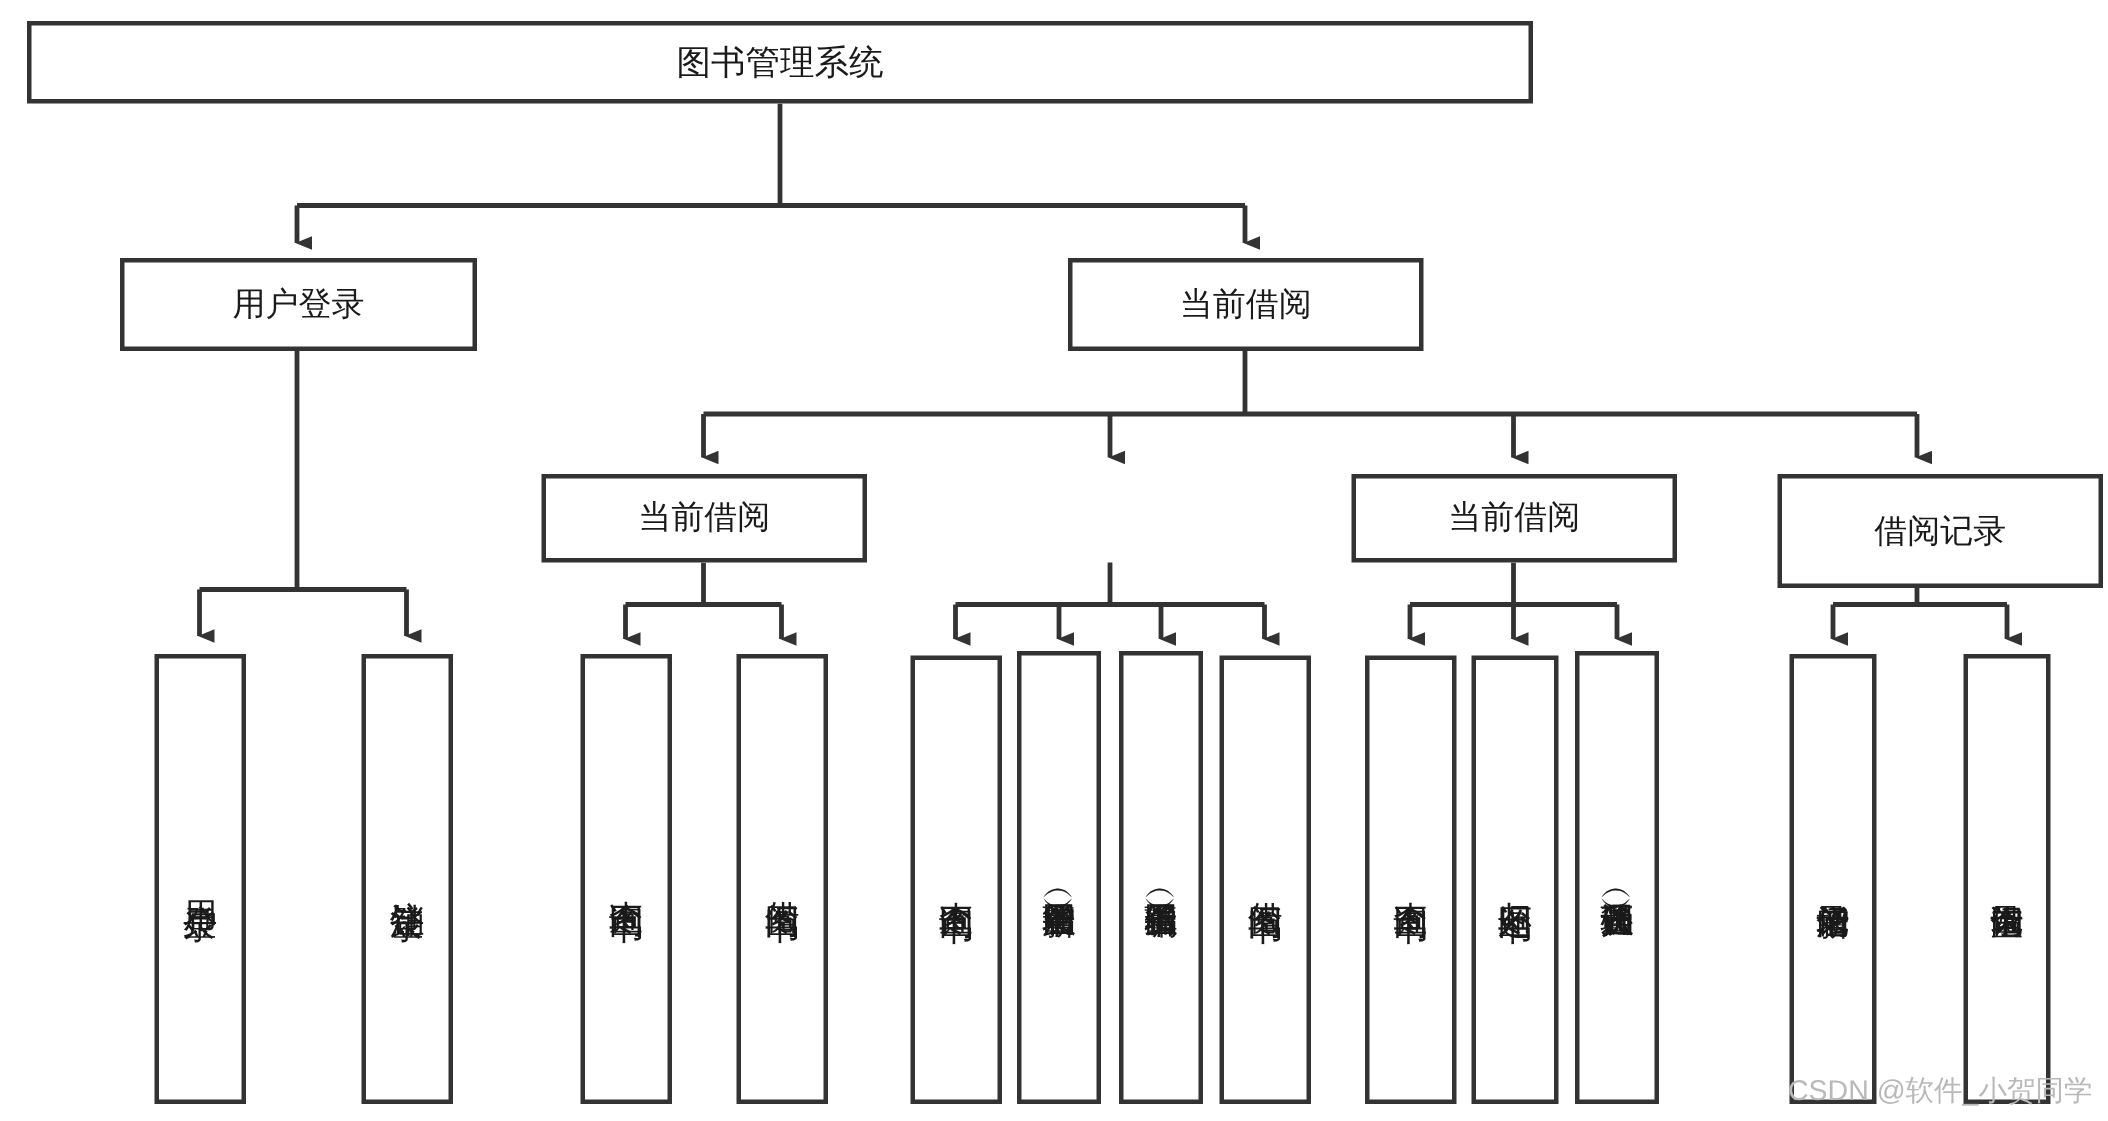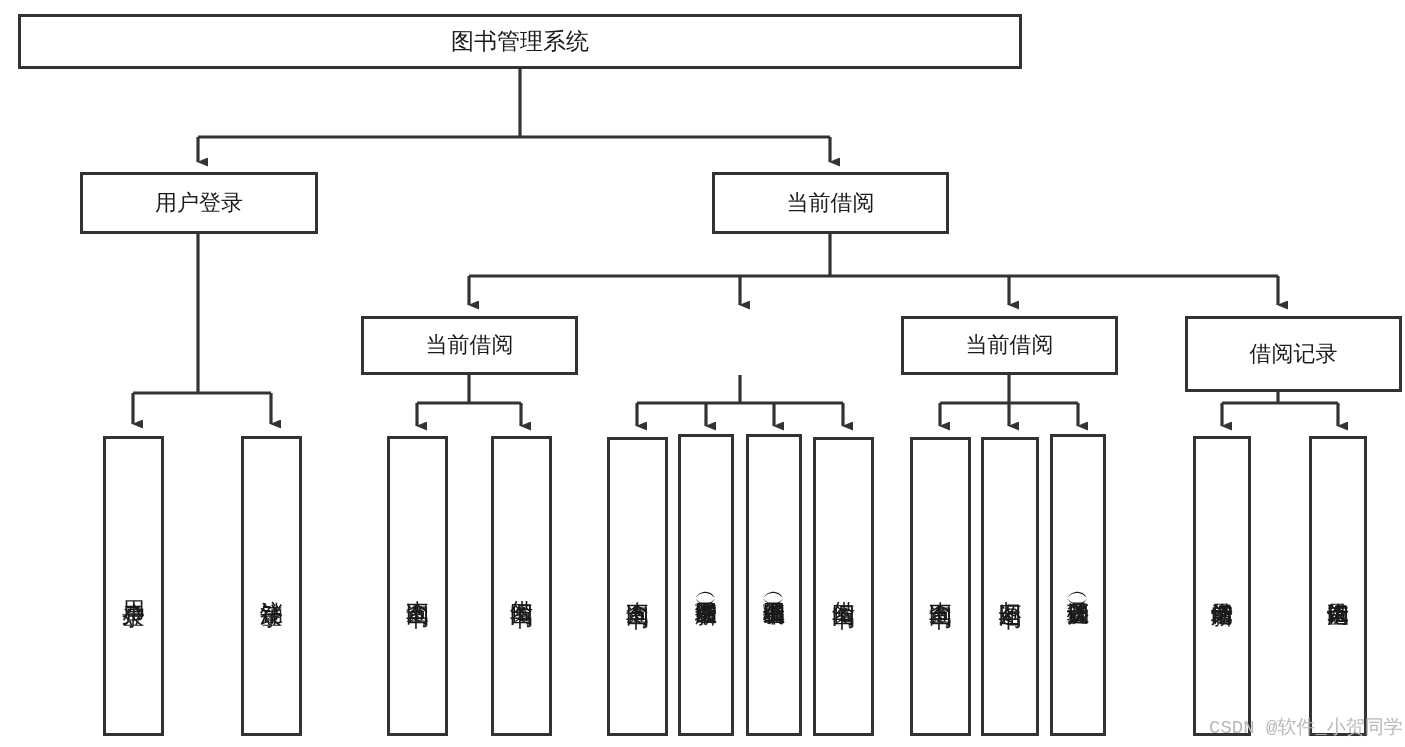--- a/index.html
+++ b/index.html
@@ -66,22 +66,21 @@
   .node.vertical.tight .node-label {
     font-size: 22px;
     letter-spacing: 0px;
   }
   .watermark {
     position: absolute;
     color: #b9b9b9;
     font-size: 19px;
     white-space: nowrap;
     z-index: 5;
-    font-family: Liberation Mono, monospace;
-    margin-left: 17px;
+    font-family: Liberation Sans, sans-serif;
   }
 </style>
 </head>
 <body>
 
 <div id="diagram-canvas">
 
   <svg id="connector-layer" viewBox="0 0 1405 747" width="1405" height="747">
     <defs>
       <marker id="arrowhead" markerWidth="9" markerHeight="11" refX="4.5" refY="10" orient="auto" markerUnits="userSpaceOnUse">

